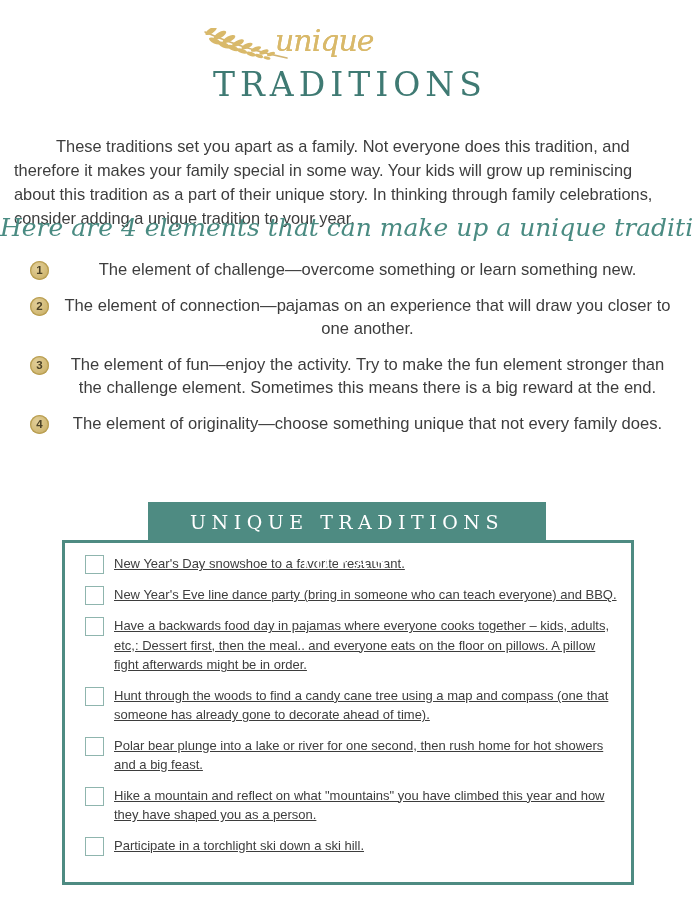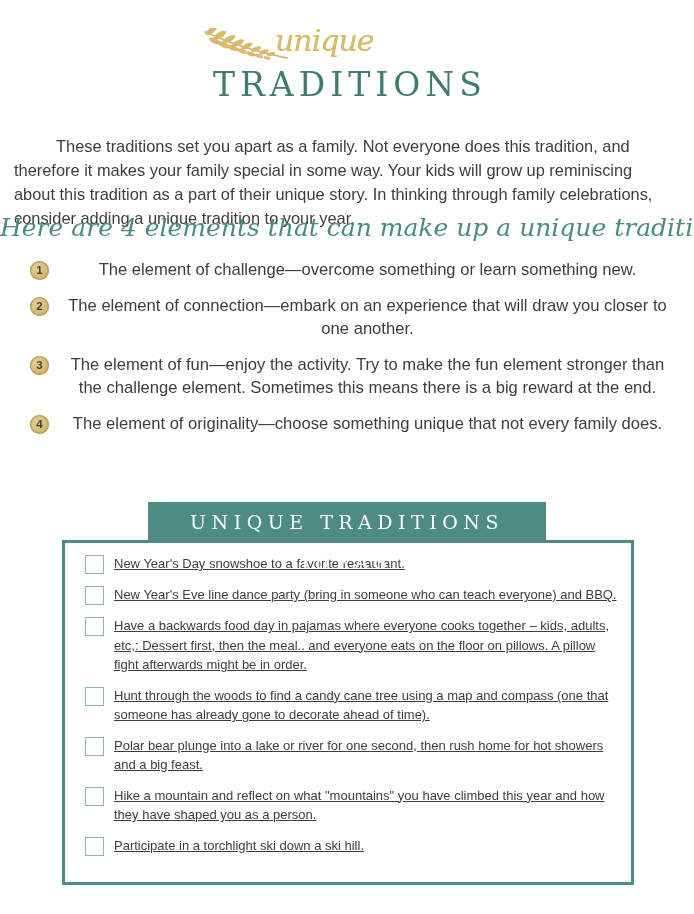--- a/index.html
+++ b/index.html
@@ -224,21 +224,21 @@
 
 <div class="elements">
 
   <div class="element-row">
     <span class="badge">1</span>
     <span class="element-text">The element of challenge—overcome something or learn something new.</span>
   </div>
 
   <div class="element-row">
     <span class="badge">2</span>
-    <span class="element-text">The element of connection—embark on an experience that will draw you closer to one another.</span>
+    <span class="element-text">The element of connection—pajamas on an experience that will draw you closer to one another.</span>
   </div>
 
   <div class="element-row">
     <span class="badge">3</span>
     <span class="element-text">The element of fun—enjoy the activity. Try to make the fun element stronger than the challenge element. Sometimes this means there is a big reward at the end.</span>
   </div>
 
   <div class="element-row">
     <span class="badge">4</span>
     <span class="element-text">The element of originality—choose something unique that not every family does.</span>

